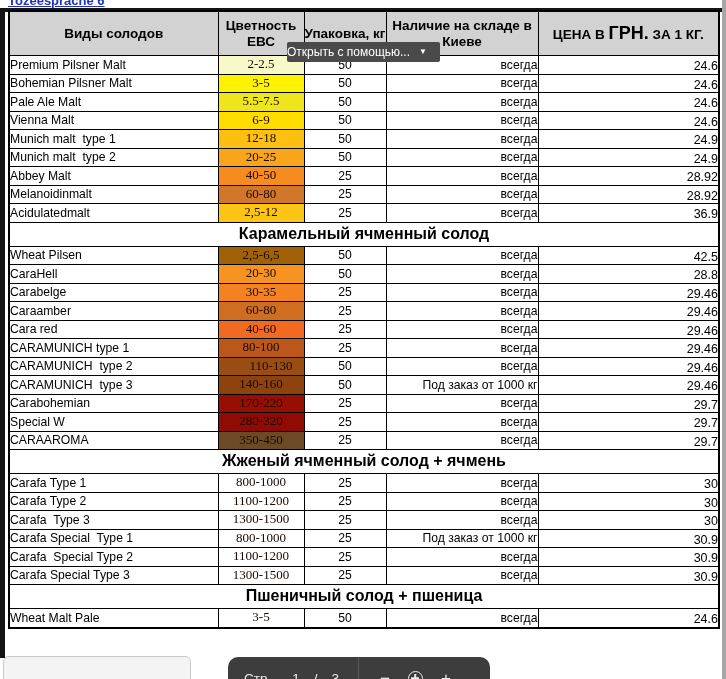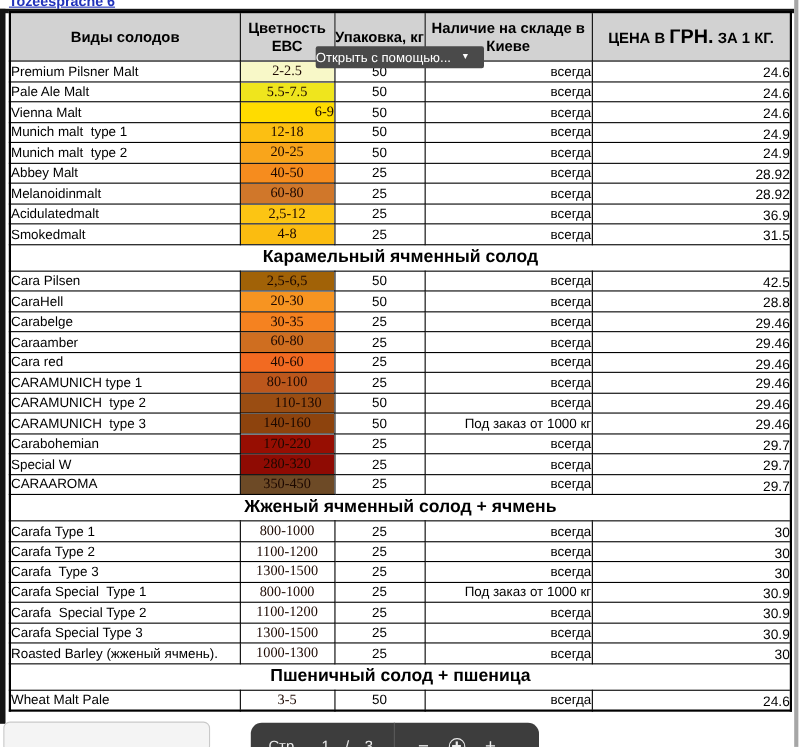--- a/index.html
+++ b/index.html
@@ -90,29 +90,36 @@
     </thead>
     <tbody id="table-body">
         <tr>
           <td class="name">Premium Pilsner Malt</td>
           <td class="ebc" style="background-color: rgb(248, 248, 200);">2-2.5</td>
           <td class="pack">50</td>
           <td class="stock">всегда</td>
           <td class="price">24.6</td>
         </tr>
         <tr>
+          <td class="name">Bohemian Pilsner Malt</td>
+          <td class="ebc" style="background-color: rgb(255, 242, 0);">3-5</td>
+          <td class="pack">50</td>
+          <td class="stock">всегда</td>
+          <td class="price">24.6</td>
+        </tr>
+        <tr>
           <td class="name">Pale Ale Malt</td>
           <td class="ebc" style="background-color: rgb(239, 229, 29);">5.5-7.5</td>
           <td class="pack">50</td>
           <td class="stock">всегда</td>
           <td class="price">24.6</td>
         </tr>
         <tr>
           <td class="name">Vienna Malt</td>
-          <td class="ebc" style="background-color: rgb(255, 220, 0); text-align: right;">6-9</td>
+          <td class="ebc" style="background-color: rgb(255, 220, 0);">6-9</td>
           <td class="pack">50</td>
           <td class="stock">всегда</td>
           <td class="price">24.6</td>
         </tr>
         <tr>
           <td class="name">Munich malt  type 1</td>
           <td class="ebc" style="background-color: rgb(252, 191, 18);">12-18</td>
           <td class="pack">50</td>
           <td class="stock">всегда</td>
           <td class="price">24.9</td>
@@ -138,32 +145,25 @@
           <td class="stock">всегда</td>
           <td class="price">28.92</td>
         </tr>
         <tr>
           <td class="name">Acidulatedmalt</td>
           <td class="ebc" style="background-color: rgb(252, 197, 19);">2,5-12</td>
           <td class="pack">25</td>
           <td class="stock">всегда</td>
           <td class="price">36.9</td>
         </tr>
-        <tr>
-          <td class="name">Smokedmalt</td>
-          <td class="ebc" style="background-color: rgb(251, 188, 16);">4-8</td>
-          <td class="pack">25</td>
-          <td class="stock">всегда</td>
-          <td class="price">31.5</td>
-        </tr>
         <tr class="section-row">
           <td colspan="5">Карамельный ячменный солод</td>
         </tr>
         <tr>
-          <td class="name">Cara Pilsen</td>
+          <td class="name">Wheat Pilsen</td>
           <td class="ebc" style="background-color: #a16207;">2,5-6,5</td>
           <td class="pack">50</td>
           <td class="stock">всегда</td>
           <td class="price">42.5</td>
         </tr>
         <tr>
           <td class="name">CaraHell</td>
           <td class="ebc" style="background-color: rgb(247, 148, 33);">20-30</td>
           <td class="pack">50</td>
           <td class="stock">всегда</td>
@@ -269,27 +269,20 @@
           <td class="pack">25</td>
           <td class="stock">всегда</td>
           <td class="price">30.9</td>
         </tr>
         <tr>
           <td class="name">Carafa Special Type 3</td>
           <td class="ebc" style="background-color: rgb(255, 255, 255);">1300-1500</td>
           <td class="pack">25</td>
           <td class="stock">всегда</td>
           <td class="price">30.9</td>
-        </tr>
-        <tr>
-          <td class="name">Roasted Barley (жженый ячмень).</td>
-          <td class="ebc" style="background-color: rgb(255, 255, 255);">1000-1300</td>
-          <td class="pack">25</td>
-          <td class="stock">всегда</td>
-          <td class="price">30</td>
         </tr>
         <tr class="section-row">
           <td colspan="5">Пшеничный солод + пшеница</td>
         </tr>
         <tr>
           <td class="name">Wheat Malt Pale</td>
           <td class="ebc" style="background-color: rgb(255, 255, 255);">3-5</td>
           <td class="pack">50</td>
           <td class="stock">всегда</td>
           <td class="price">24.6</td>

